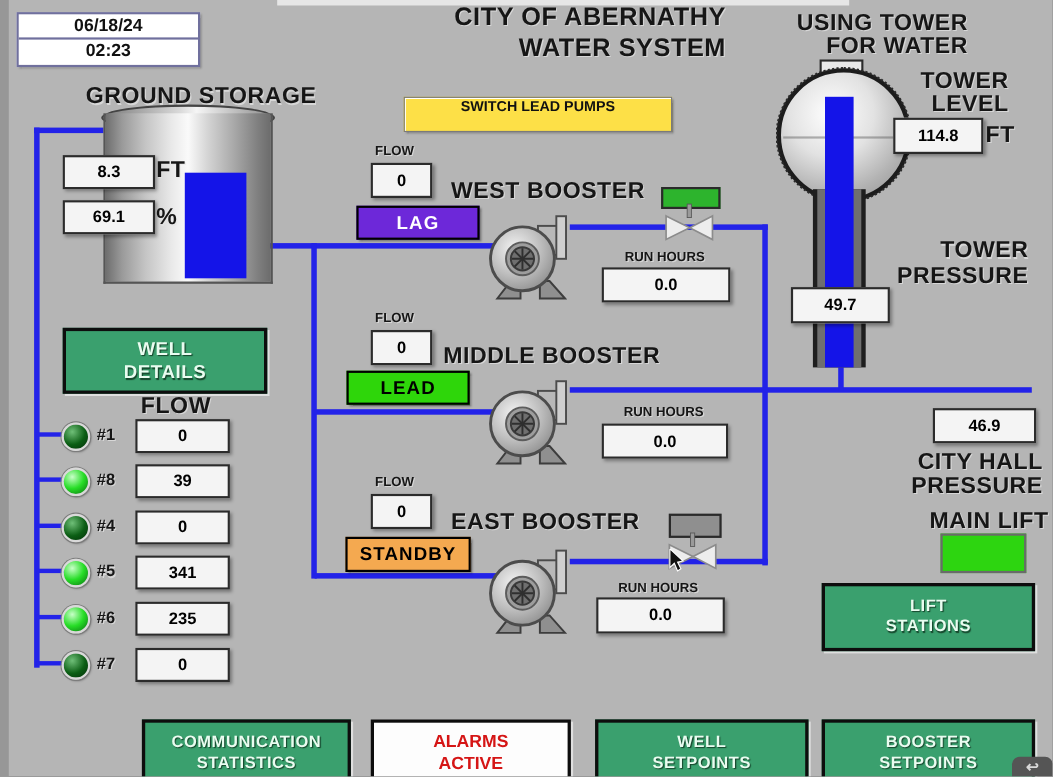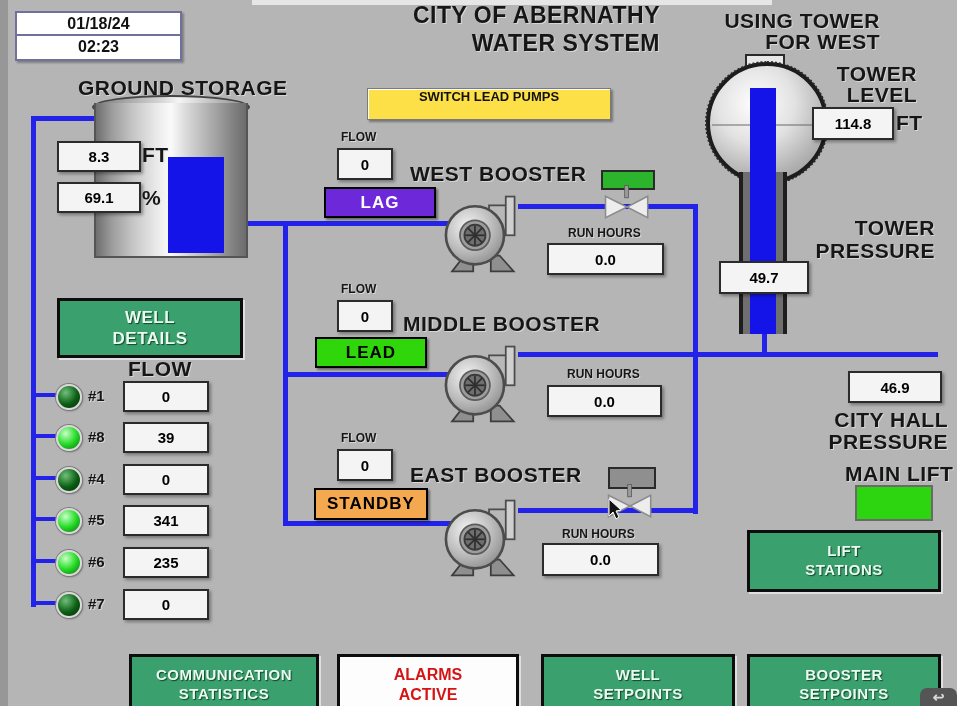--- a/index.html
+++ b/index.html
@@ -61,21 +61,21 @@
   <div class="pipe navline" style="left:283px;top:221px;width:5px;height:305px;"></div>
   <div class="pipe navline" style="left:286px;top:372px;width:168px;height:5px;"></div>
   <div class="pipe navline" style="left:286px;top:521px;width:168px;height:5px;"></div>
   <div class="pipe navline" style="left:518px;top:204px;width:180px;height:5px;"></div>
   <div class="pipe navline" style="left:693px;top:204px;width:5px;height:310px;"></div>
   <div class="pipe navline" style="left:518px;top:508px;width:180px;height:5px;"></div>
   <div class="pipe navline" style="left:518px;top:352px;width:420px;height:5px;"></div>
   <div class="pipe navline" style="left:762px;top:333px;width:5px;height:22px;"></div>
 
   <div class="datetime">
-    <div>01/18/24</div>
+    <div>06/18/24</div>
     <div class="dt-sep"></div>
     <div>02:23</div>
   </div>
 
   <div class="lbl xl ctr abs" style="left:310px;top:2px;width:350px;">CITY OF ABERNATHY</div>
   <div class="lbl xl ctr abs" style="left:310px;top:30px;width:350px;">WATER SYSTEM</div>
 
   <div class="abs" style="left:367px;top:88px;width:242px;height:30px;background:#fde047;border:1px solid #7a7a7a;
        box-shadow:inset 1px 1px 0 #fff,2px 2px 2px rgba(0,0,0,.35);display:flex;justify-content:center;
        font-size:13px;cursor:pointer;">
@@ -221,21 +221,21 @@
   <div class="lbl sm" style="left:562px;top:527px;">RUN HOURS</div>
   <div class="box" style="left:542px;top:543px;width:113px;height:29px;">
       <span>0.0</span>
     </div>
 
   <svg class="abs" style="left:608px;top:499px;" width="16" height="22" viewBox="0 0 16 22">
     <polygon points="1,0 1,17 5,13 8,20 11,18 8,12 13,11" fill="#111" stroke="#fff" stroke-width="1"></polygon>
   </svg>
 
   <div class="lbl lg ctr abs" style="left:720px;top:9px;width:160px;">USING TOWER</div>
-  <div class="lbl lg ctr abs" style="left:720px;top:30px;width:160px;">FOR WEST</div>
+  <div class="lbl lg ctr abs" style="left:720px;top:30px;width:160px;">FOR WATER</div>
 
   <div class="abs" style="left:745px;top:54px;width:36px;height:12px;background:#e8e8e8;border:2px solid #2a2a2a;"></div>
   <div class="sphere"></div>
   <div class="abs" style="left:712px;top:124px;width:102px;height:2px;background:rgba(90,90,90,.45);"></div>
   <div class="abs" style="left:739px;top:172px;width:48px;height:162px;background:#1e1e1e;">
     <div class="abs" style="left:4px;top:0;width:40px;height:162px;background:#6f6f6f;"></div>
   </div>
   <div class="tankfill" style="left:750px;top:88px;width:26px;height:246px;"></div>
 
   <div class="lbl lg ctr abs" style="left:812px;top:62px;width:105px;">TOWER</div>

